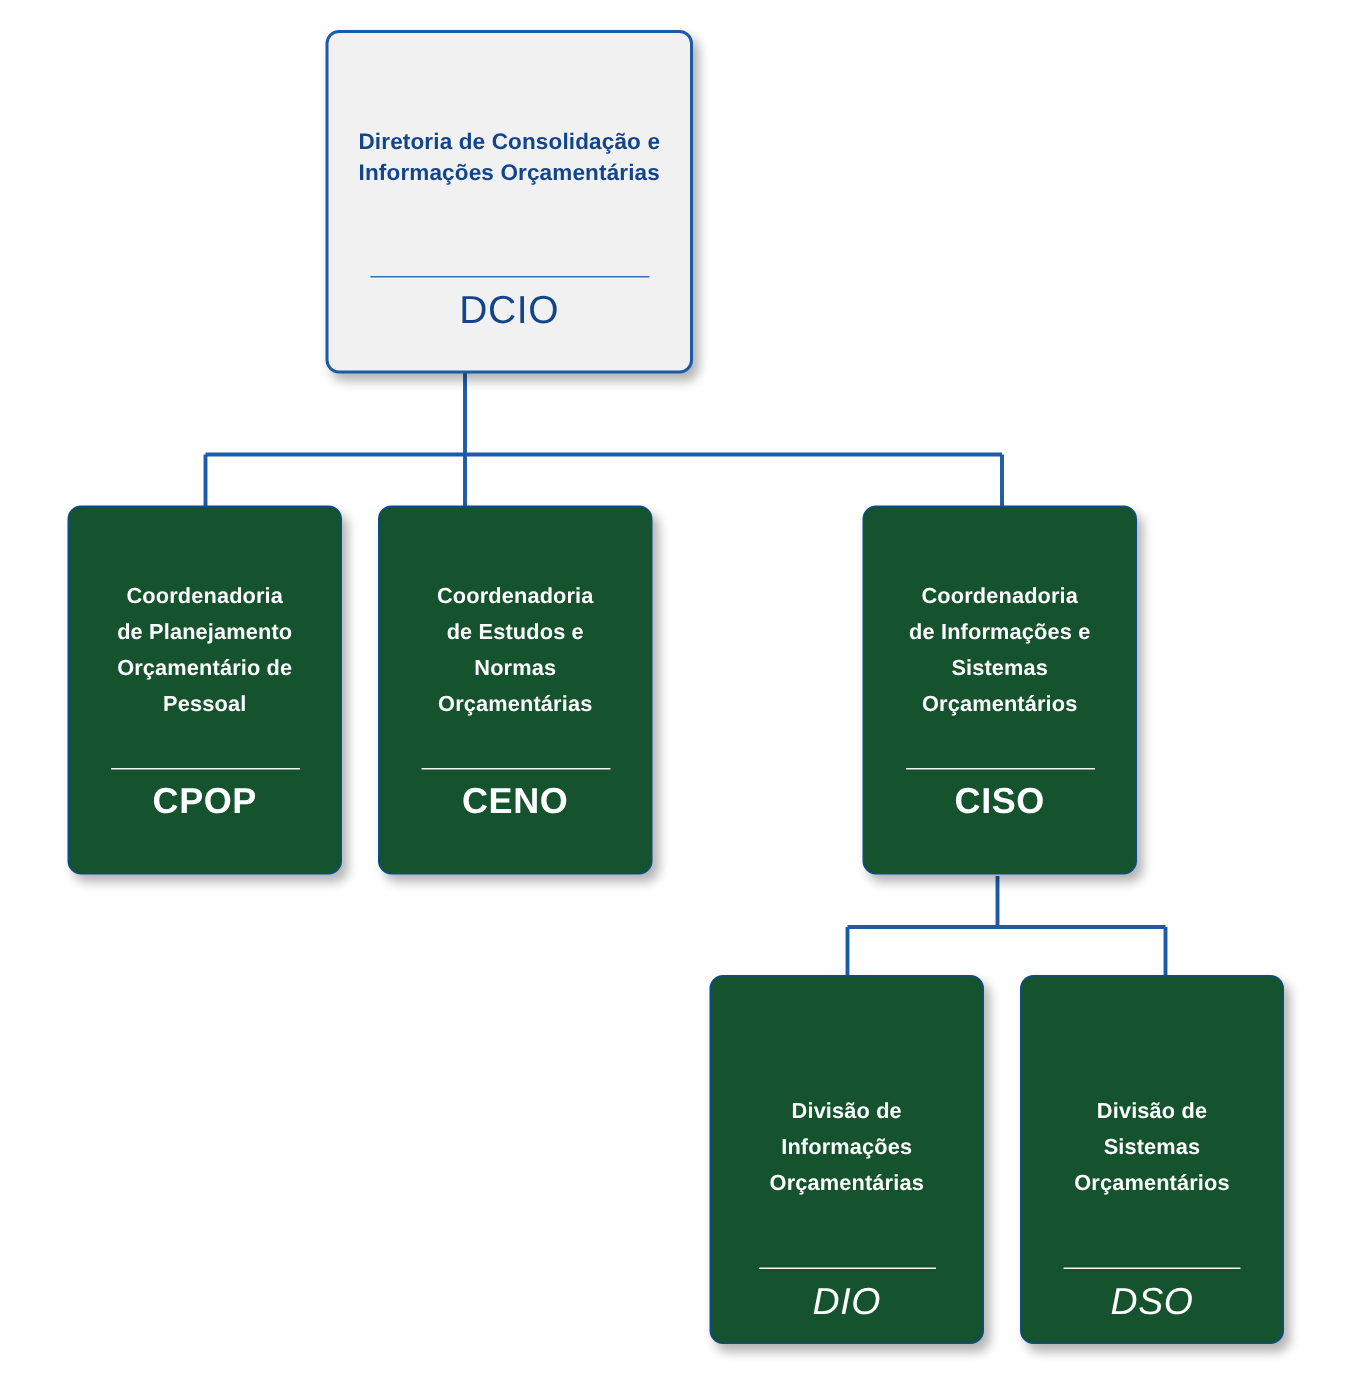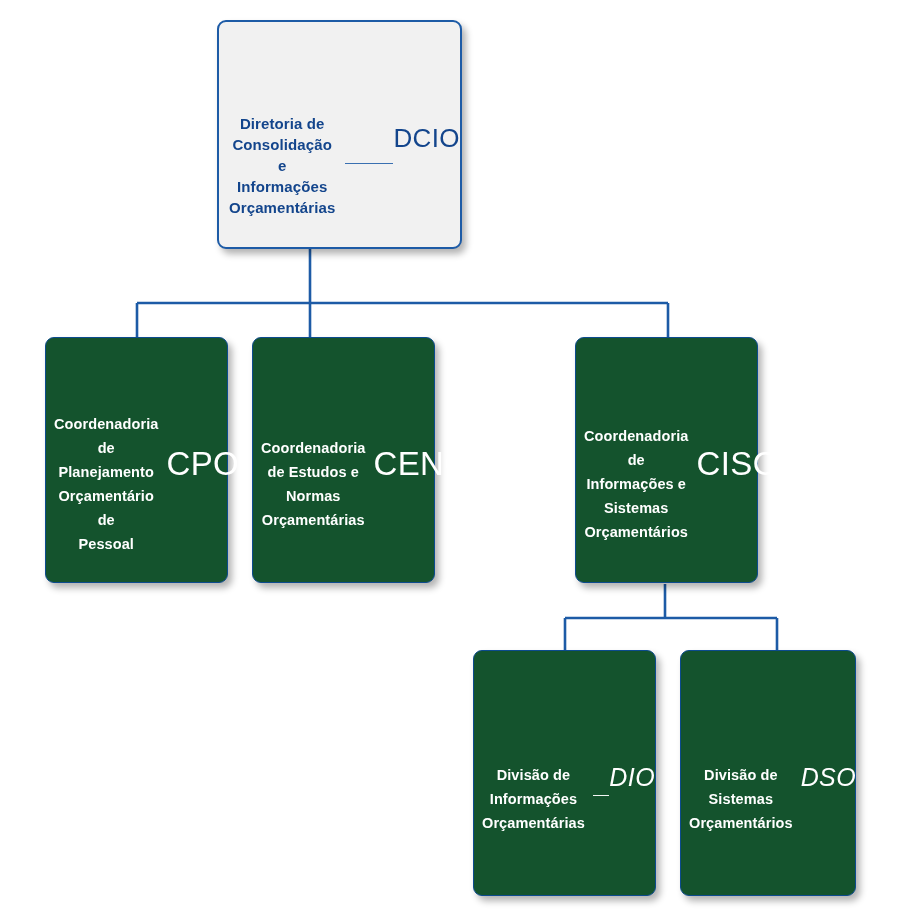--- a/index.html
+++ b/index.html
@@ -28,21 +28,21 @@
     width: 900px;
     height: 916px;
   }
 
   
   .node {
     position: absolute;
     box-sizing: border-box;
     border-radius: 9px;
     display: flex;
-    flex-direction: row;
+    flex-direction: column;
     align-items: center;
     justify-content: flex-start;
     text-align: center;
     box-shadow: 4px 5px 7px rgba(0, 0, 0, 0.30);
   }
 
   
   .node.root {
     background: #f1f1f1;
     border: 2px solid #1d5ba6;
@@ -97,35 +97,36 @@
     font-size: 14.5px;
     line-height: 24px;
     padding: 0 8px;
     margin-top: 48px;
   }
   .node.level2 .node-divider {
     width: 126px;
     border-top-color: #ffffff;
   }
   .node.level2 .node-acronym {
-    font-size: 33px;
+    font-size: 24px;
     line-height: 30px;
     margin-top: 7px;
+    font-weight: bold;
   }
 
   #node-cpop .node-divider { margin-top: 30px; }
   #node-ceno .node-divider { margin-top: 30px; }
   #node-ciso .node-divider { margin-top: 30px; }
 
   
   .node.level3 .node-title {
     font-size: 14.5px;
     line-height: 24px;
     padding: 0 8px;
-    margin-top: 52px;
+    margin-top: 78px;
   }
   .node.level3 .node-divider {
     width: 118px;
     margin-top: 44px;
     border-top-color: #ffffff;
   }
   .node.level3 .node-acronym {
     font-size: 25px;
     line-height: 30px;
     margin-top: 7px;

